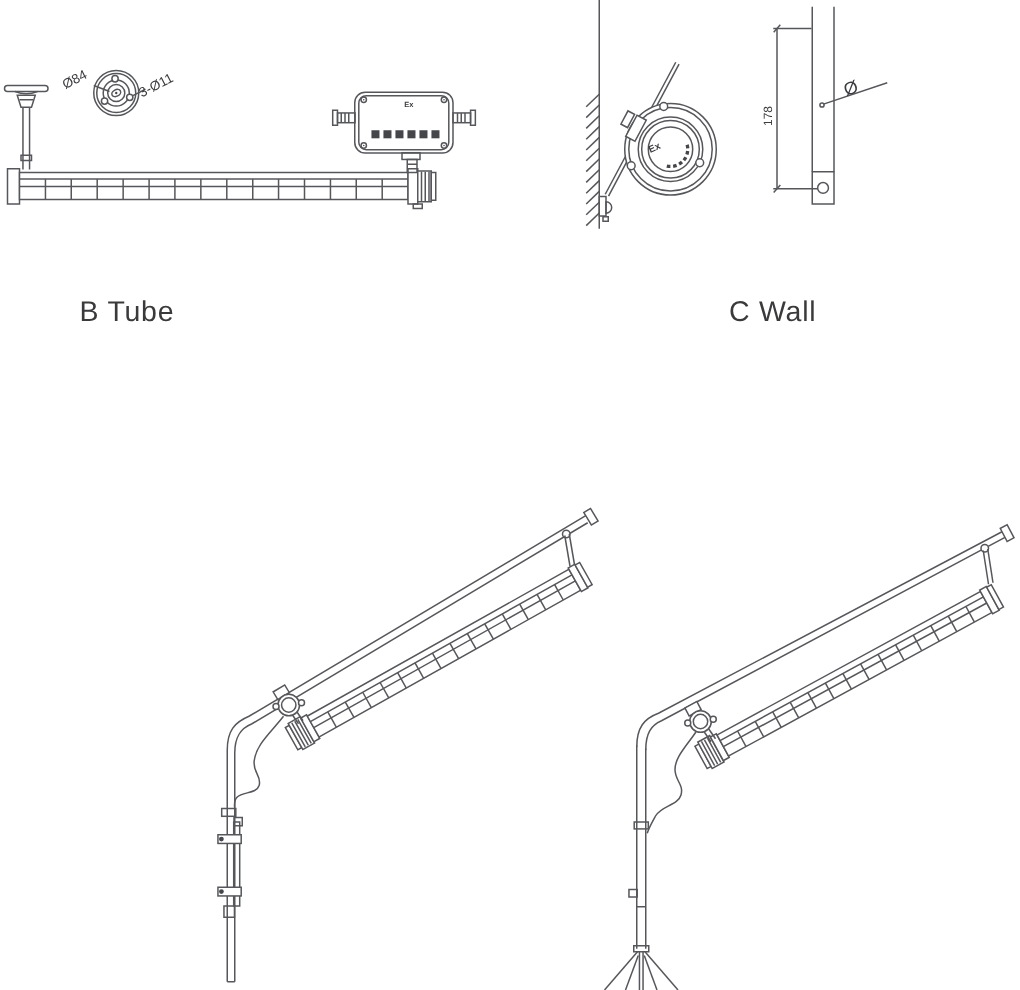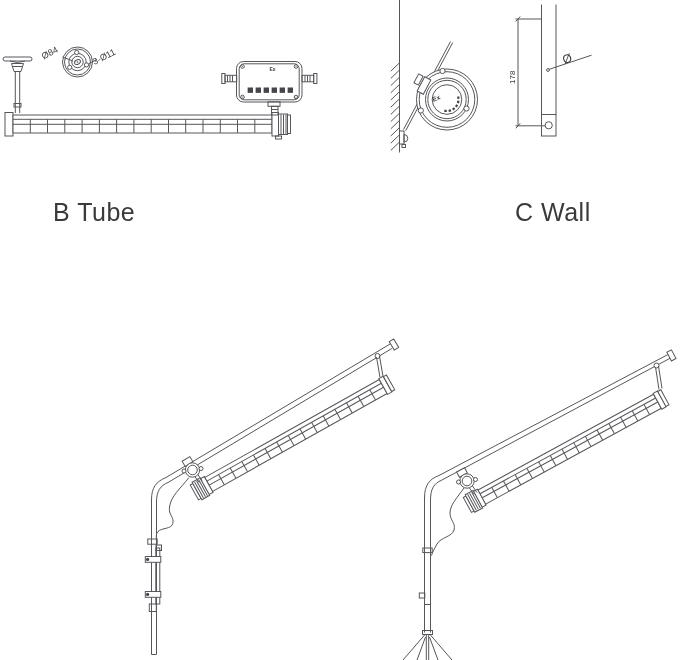--- a/index.html
+++ b/index.html
@@ -1,22 +1,22 @@
 <!DOCTYPE html>
 <html><head>
 <meta charset="utf-8">
 <style>
   html,body{margin:0;padding:0;background:#ffffff;}
   .canvas{position:relative;width:680px;height:660px;background:#ffffff;overflow:hidden;
           font-family:"Liberation Sans",sans-serif;}
   .canvas svg{position:absolute;left:0;top:0;}
-  .view-label{position:absolute;font-size:25px;color:#3a3a3c;letter-spacing:0.5px;
+  .view-label{position:absolute;font-size:19px;color:#3a3a3c;letter-spacing:0.5px;
               font-family:"Liberation Sans",sans-serif;font-weight:400;}
   #label-b{left:53px;top:198px;}
-  #label-c{left:486px;top:198px;margin-left:29px;}
+  #label-c{left:486px;top:198px;}
   svg *{vector-effect:none;}
   .ln{stroke:#56575b;stroke-width:1;fill:none;}
   .lnw{stroke:#56575b;stroke-width:1;fill:#ffffff;}
   .dk{fill:#45464a;}
   .anno{fill:#3b3c3f;font-family:"Liberation Sans",sans-serif;}
 </style>
 </head>
 <body>
 
 <div class="canvas">

